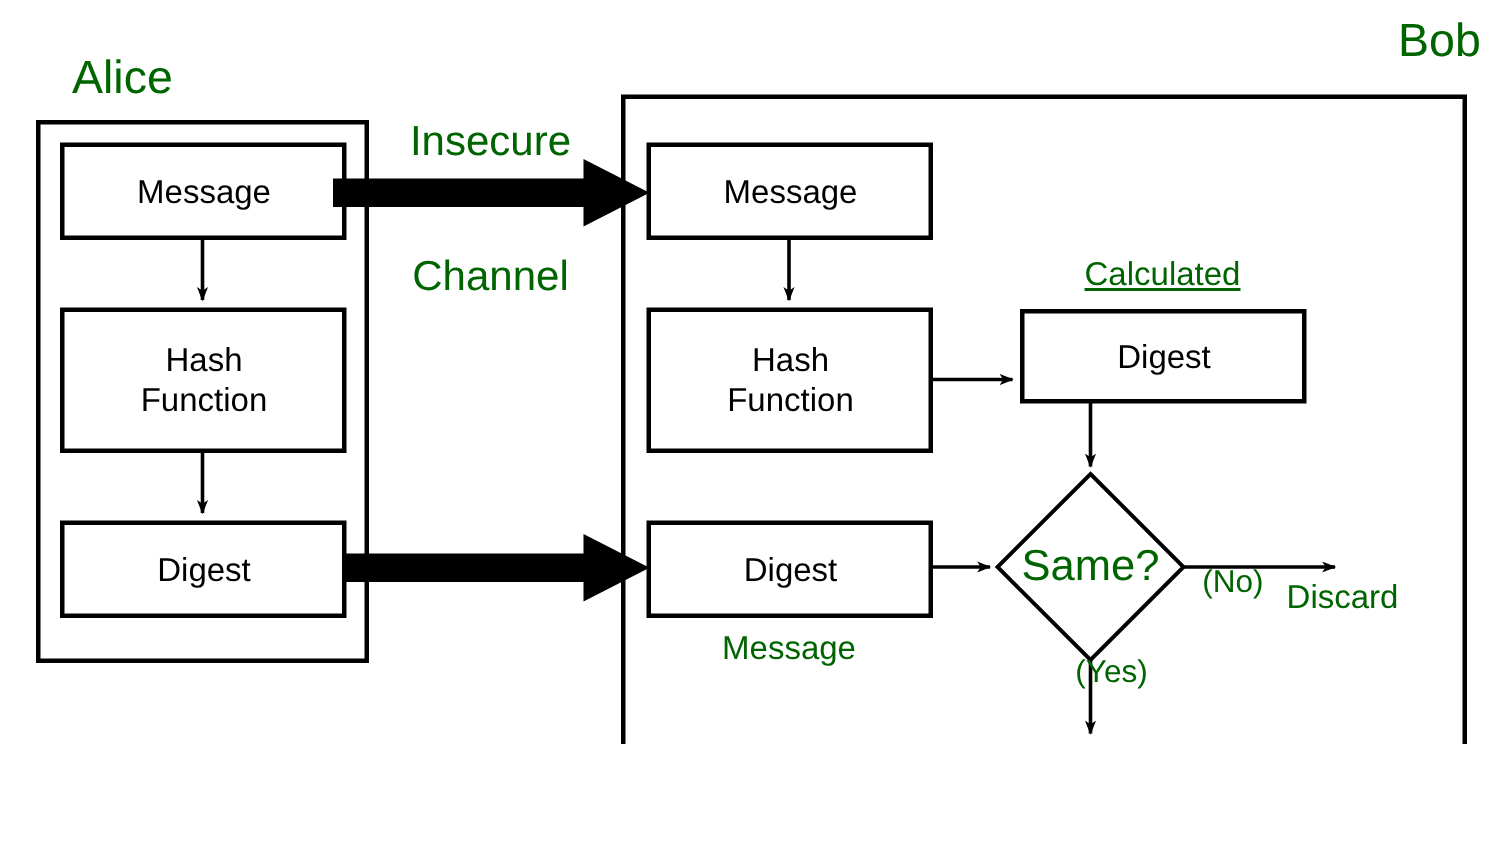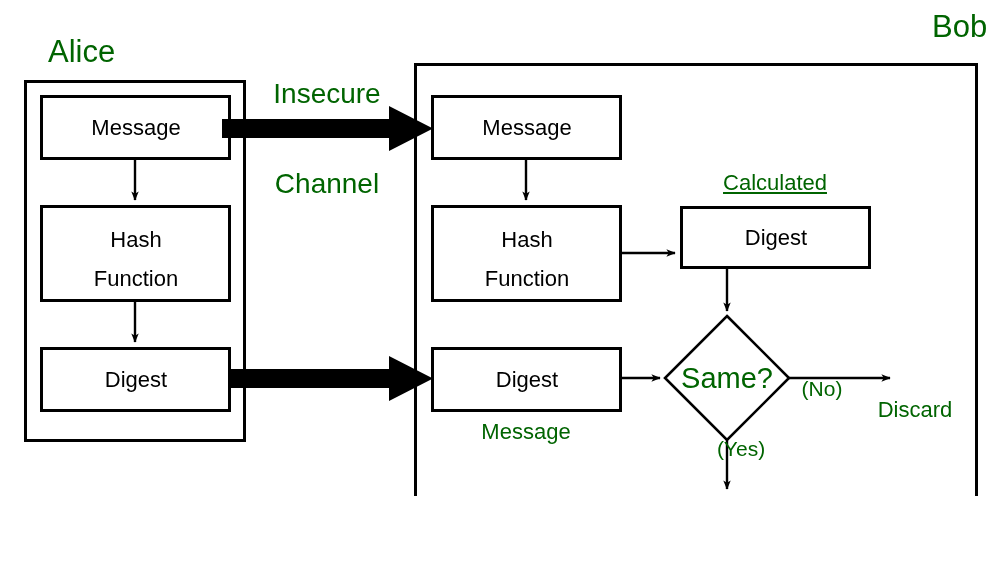--- a/index.html
+++ b/index.html
@@ -33,21 +33,20 @@
   }
   .party-name {
     font-size: 31px;
   }
   .box-text {
     font-size: 22px;
     text-align: center;
   }
   .box-text.two-line {
     line-height: 1.22;
-    margin-top: 12px;
   }
   .caption {
     font-size: 22px;
     text-align: center;
   }
   .edge-label {
     font-size: 21px;
     text-align: center;
   }
   .channel-word {
@@ -154,16 +153,16 @@
   <div class="boxlabel-wrap" style="left:432px; top:348px; width:190px; height:63px;">
     <span class="box-text">Digest</span>
   </div>
   <div class="lbl caption centered" style="left:526px; top:432px;">Message</div>
 
   <div class="lbl diamond-text centered" style="left:727px; top:378px;">Same?</div>
 
   <div class="lbl edge-label centered" style="left:822px; top:356px;margin-top:32px;">(No)</div>
   <div class="lbl edge-label centered" style="left:697px; top:448px;margin-left:44px;">(Yes)</div>
 
-  <div class="lbl caption centered" style="left:895px; top:410px;margin-left:20px;">Discard</div>
+  <div class="lbl caption centered" style="left:895px; top:398px;">Discard</div>
   <div class="lbl caption centered" style="left:727px; top:508px;">Keep</div>
 
 </div>
 
 </body></html>

